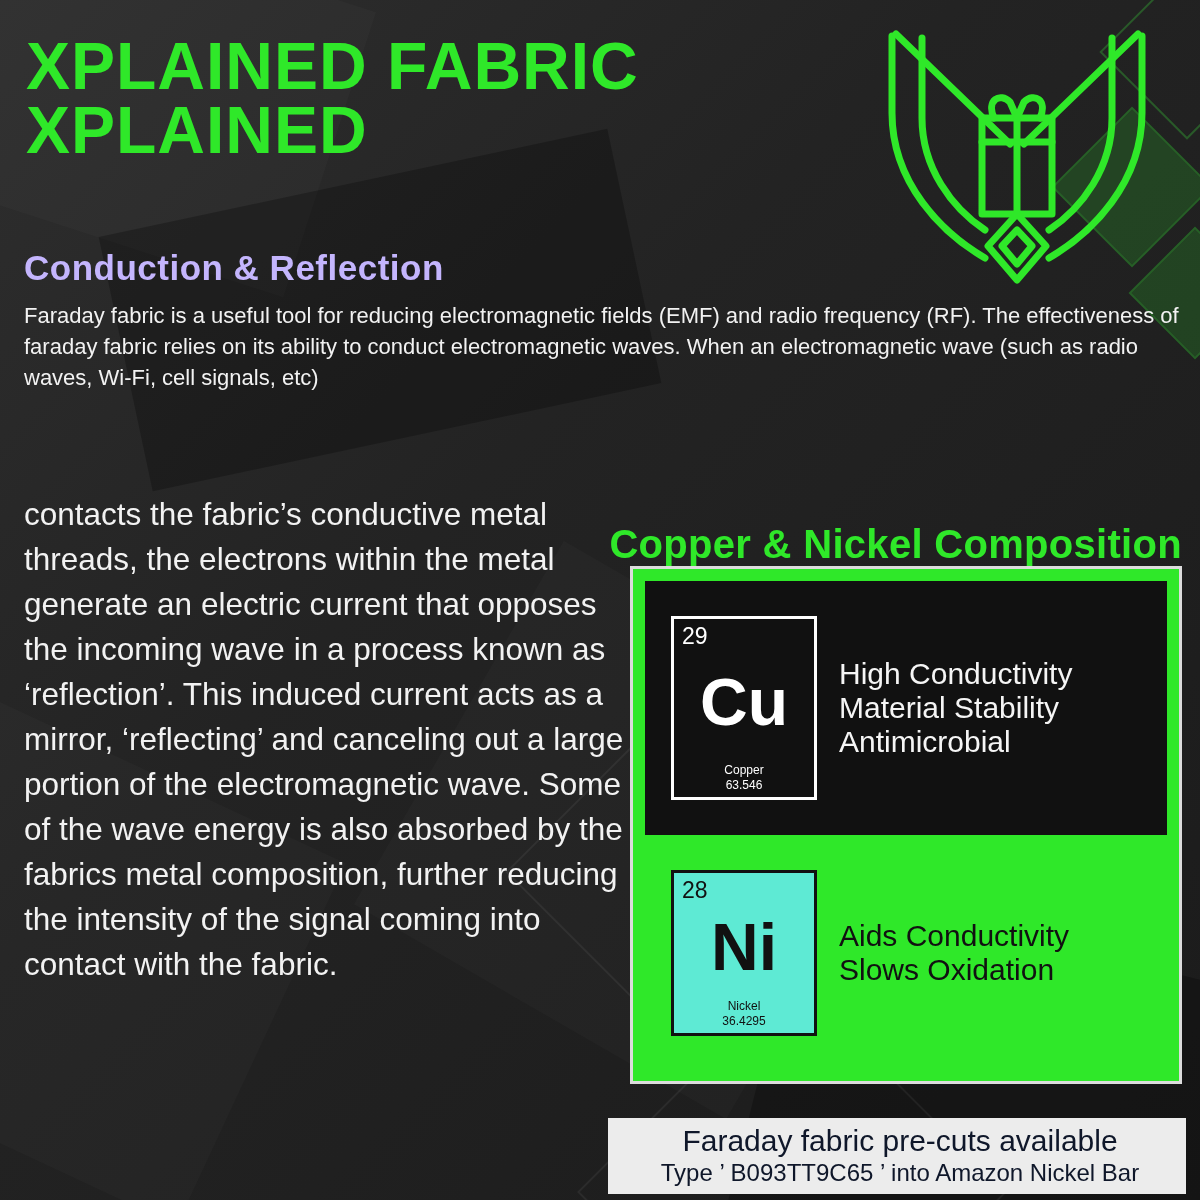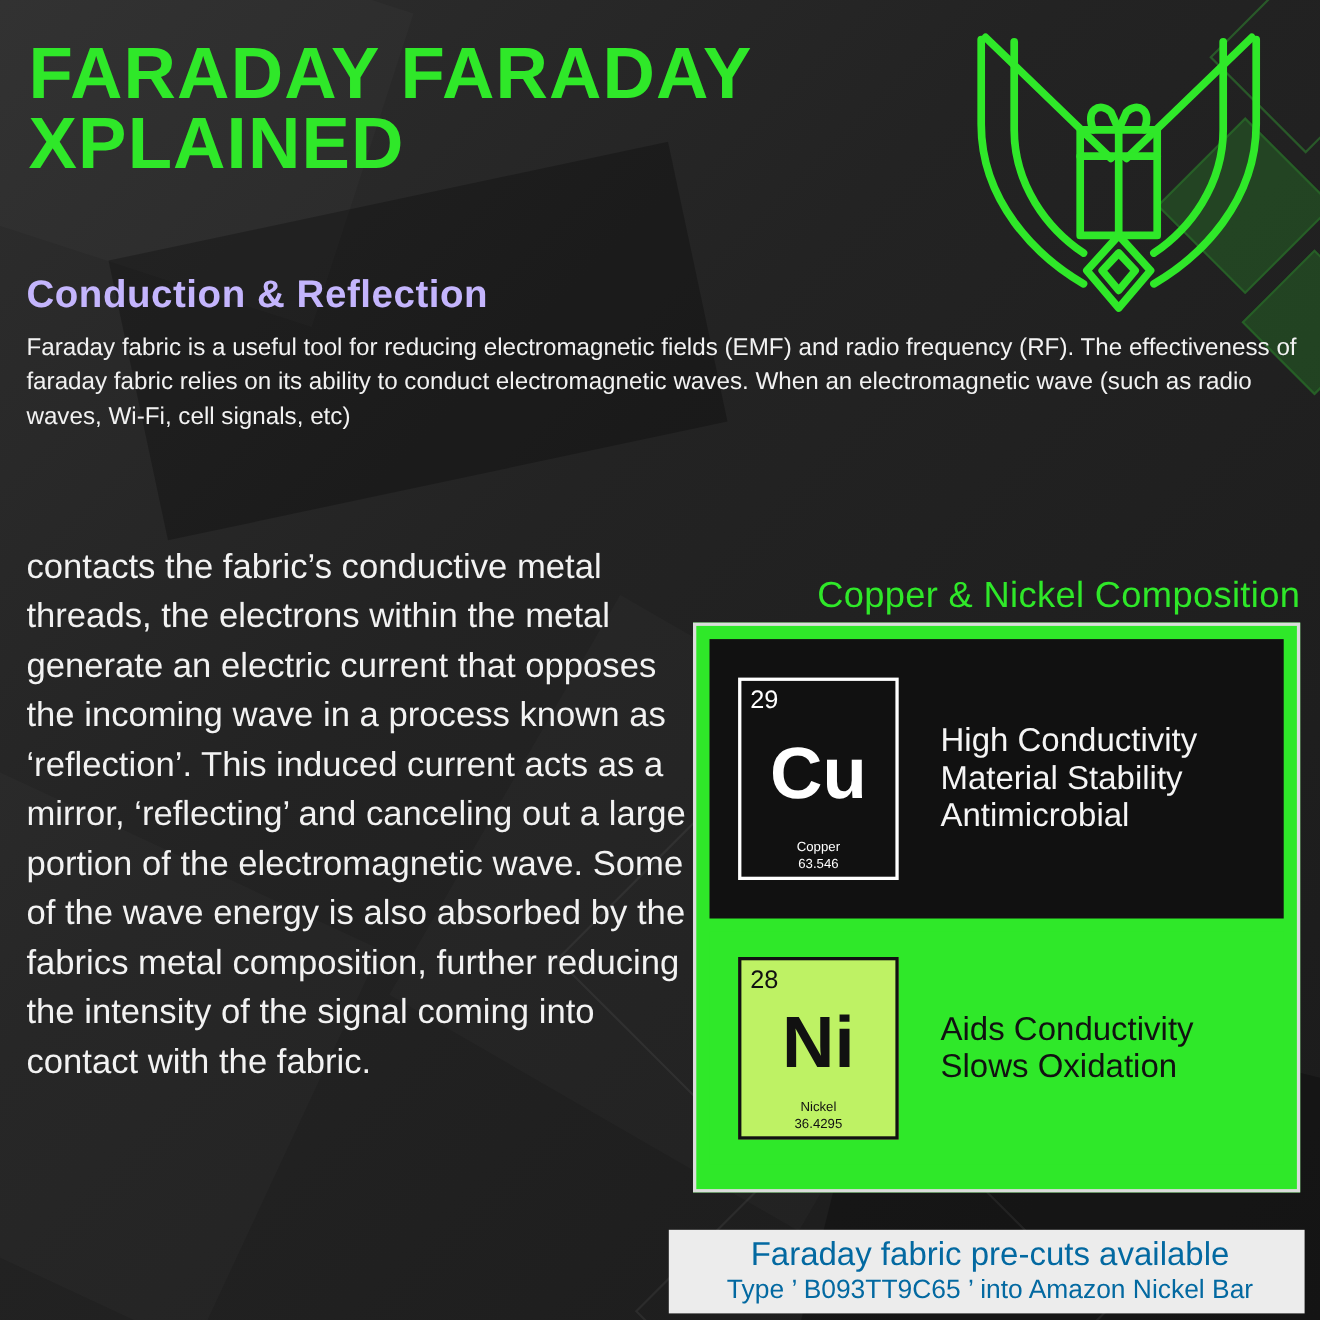--- a/index.html
+++ b/index.html
@@ -92,22 +92,22 @@
     font-size: 31.5px;
     line-height: 1.43;
     color: #f2f2f2;
   }
   
   .comp-title {
     position: absolute;
     right: 18px;
     top: 522px;
     color: #2fe829;
-    font-size: 33px;
-    font-weight: normal;
+    font-size: 40px;
+    font-weight: bold;
     text-align: left;
     letter-spacing: 0.3px;
   }
   .comp-panel {
     position: absolute;
     left: 630px;
     top: 566px;
     width: 552px;
     height: 518px;
     background: #2fe829;
@@ -139,21 +139,21 @@
     justify-content: space-between;
     padding: 6px 8px 4px 8px;
   }
   .elem-box.cu {
     border: 3px solid #ffffff;
     background: #111111;
     color: #ffffff;
   }
   .elem-box.ni {
     border: 3px solid #111111;
-    background: #bef264;
+    background: #5eead4;
     color: #111111;
   }
   .elem-num {
     font-size: 23px;
     line-height: 1;
     text-align: left;
   }
   .elem-sym {
     font-size: 66px;
     font-weight: bold;
@@ -175,30 +175,30 @@
     padding-left: 22px;
     padding-right: 10px;
   }
   .prop-list.cu li, .prop-list.ni li {
     list-style: none;
     font-size: 30px;
     white-space: nowrap;
   }
   .prop-list.cu li { color: #f5f5f5; }
   .prop-list.ni li { color: #111111; }
-  .prop-list ul { margin: 16px; padding: 0; }
+  .prop-list ul { margin: 0; padding: 0; }
   
   .footer {
     position: absolute;
     left: 608px;
     top: 1118px;
     width: 578px;
     height: 76px;
     background: #ececec;
-    color: #0369a1;
+    color: #0f172a;
     box-sizing: border-box;
     padding: 6px 8px 0 14px;
     text-align: center;
   }
   .footer .f1 {
     font-size: 30px;
     line-height: 1.15;
     white-space: nowrap;
   }
   .footer .f2 {
@@ -218,21 +218,21 @@
   <div class="poly" style="left:430px;top:620px;width:430px;height:420px;transform:rotate(30deg);"></div>
   <div class="poly dark" style="left:760px;top:940px;width:520px;height:330px;transform:rotate(14deg);"></div>
   <div class="poly" style="left:-120px;top:760px;width:400px;height:400px;transform:rotate(25deg);"></div>
 
   <div class="diamond filled" style="left:1075px;top:130px;width:110px;height:110px;"></div>
   <div class="diamond" style="left:1125px;top:-10px;width:120px;height:120px;"></div>
   <div class="diamond filled" style="left:1148px;top:246px;width:90px;height:90px;"></div>
   <div class="hexline" style="left:560px;top:740px;width:260px;height:260px;transform:rotate(45deg);"></div>
   <div class="hexline" style="left:640px;top:1040px;width:300px;height:300px;transform:rotate(45deg);"></div>
 
-  <div class="title">FARADAY FARADAY
+  <div class="title">XPLAINED FABRIC
 XPLAINED</div>
 
   <div class="logo">
     <svg viewBox="0 0 270 270" width="270" height="270" aria-hidden="true">
       <g fill="none" stroke="#2fe829" stroke-width="7" stroke-linejoin="round" stroke-linecap="round">
 
         <path d="M10 18 L10 95 C10 165 60 215 103 240"></path>
         <path d="M260 18 L260 95 C260 165 210 215 167 240"></path>
         <path d="M40 20 L40 100 C40 150 70 190 103 212"></path>
         <path d="M230 20 L230 100 C230 150 200 190 167 212"></path>

